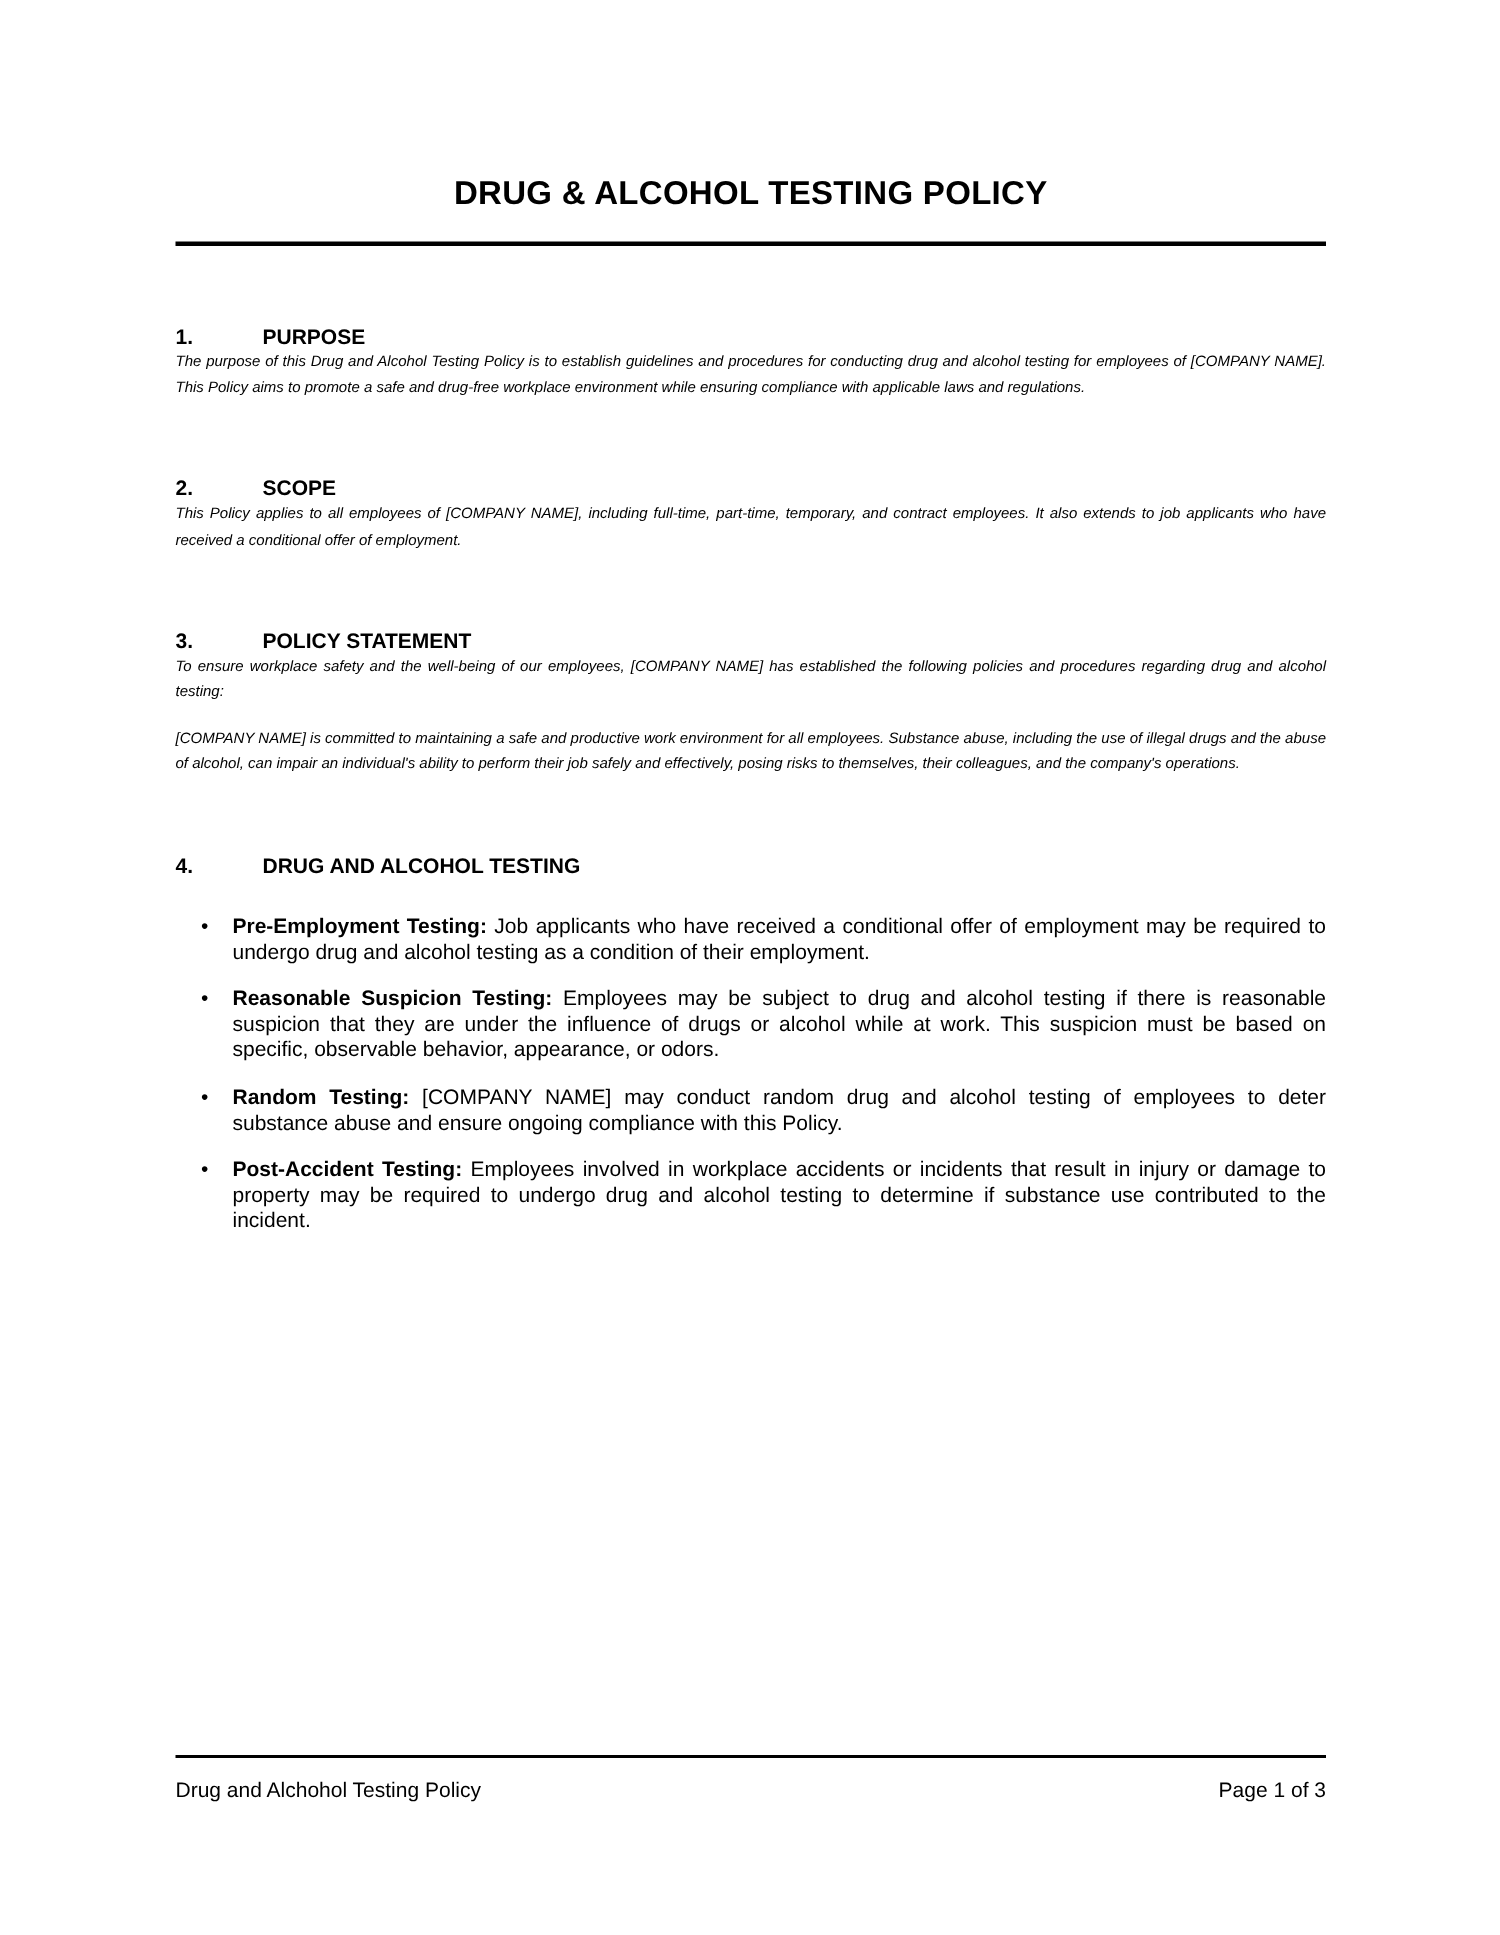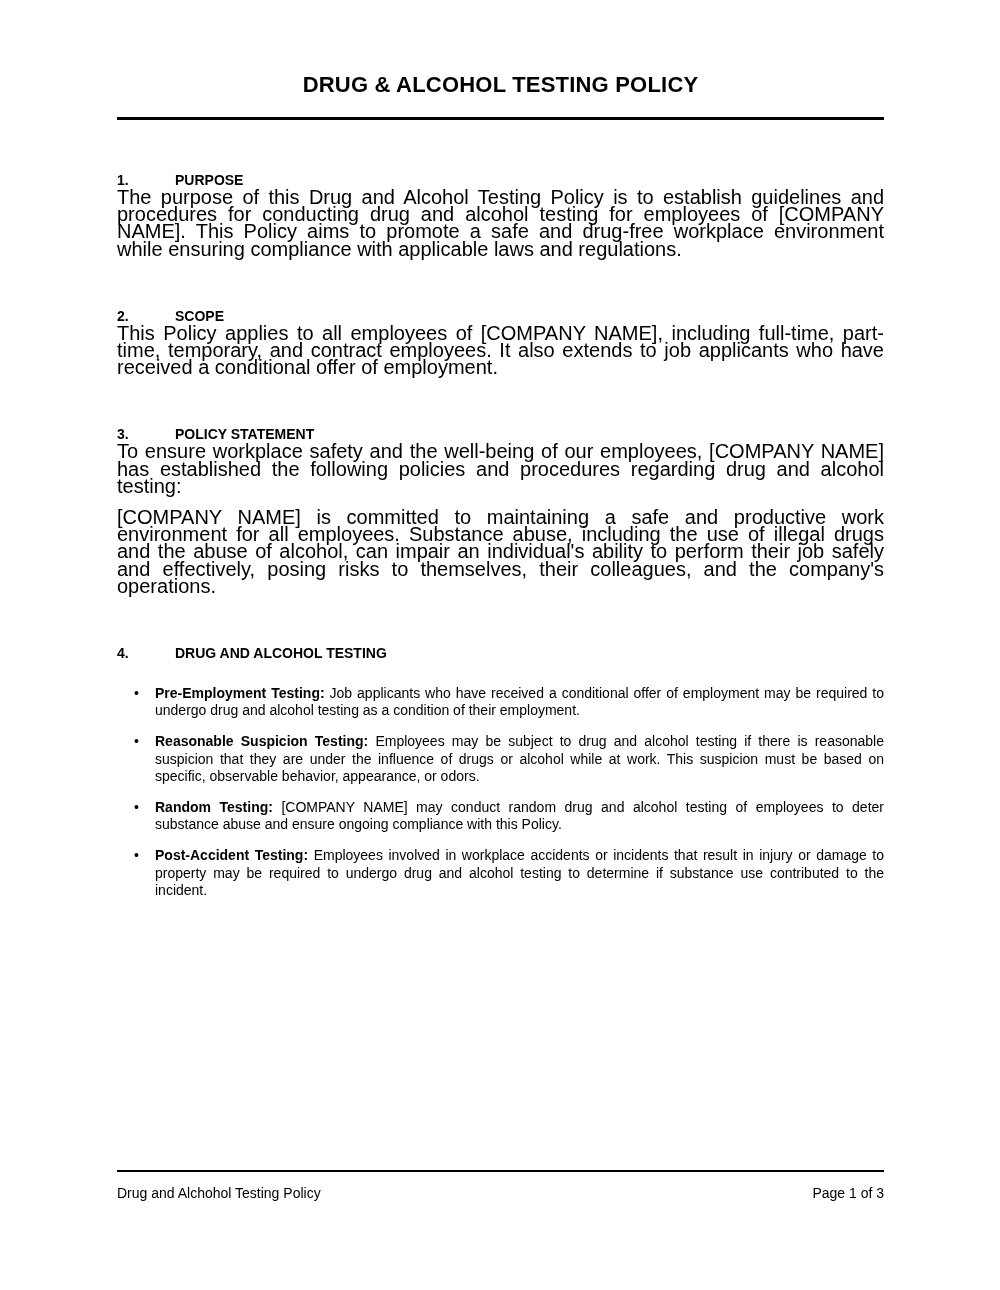--- a/index.html
+++ b/index.html
@@ -28,21 +28,21 @@
     width: 767px;
   }
 
   
   .doc-title {
     text-align: center;
     font-size: 22px;
     font-weight: bold;
     letter-spacing: 0.2px;
     margin: 0;
-    padding-top: 72px;
+    padding-top: 116px;
     line-height: 26px;
   }
   .title-rule {
     margin-top: 19px;
     height: 3px;
     background: #000000;
     width: 100%;
   }
 
   
@@ -55,25 +55,26 @@
   .section-num {
     width: 58px;
     flex: 0 0 58px;
   }
   .section-label {
     flex: 1 1 auto;
   }
 
   
   p.body {
-    font-size: 20px;
+    font-size: 10px;
     line-height: 17.2px;
     text-align: justify;
     margin: 0;
     hyphens: none;
+    font-style: italic;
   }
   p.body + p.body {
     margin-top: 14px;
   }
 
   
   .sp-head-top-1 { margin-top: 52px; }
   .sp-head-top   { margin-top: 50px; }
   .sp-after-head { margin-top: 35px; }
 

